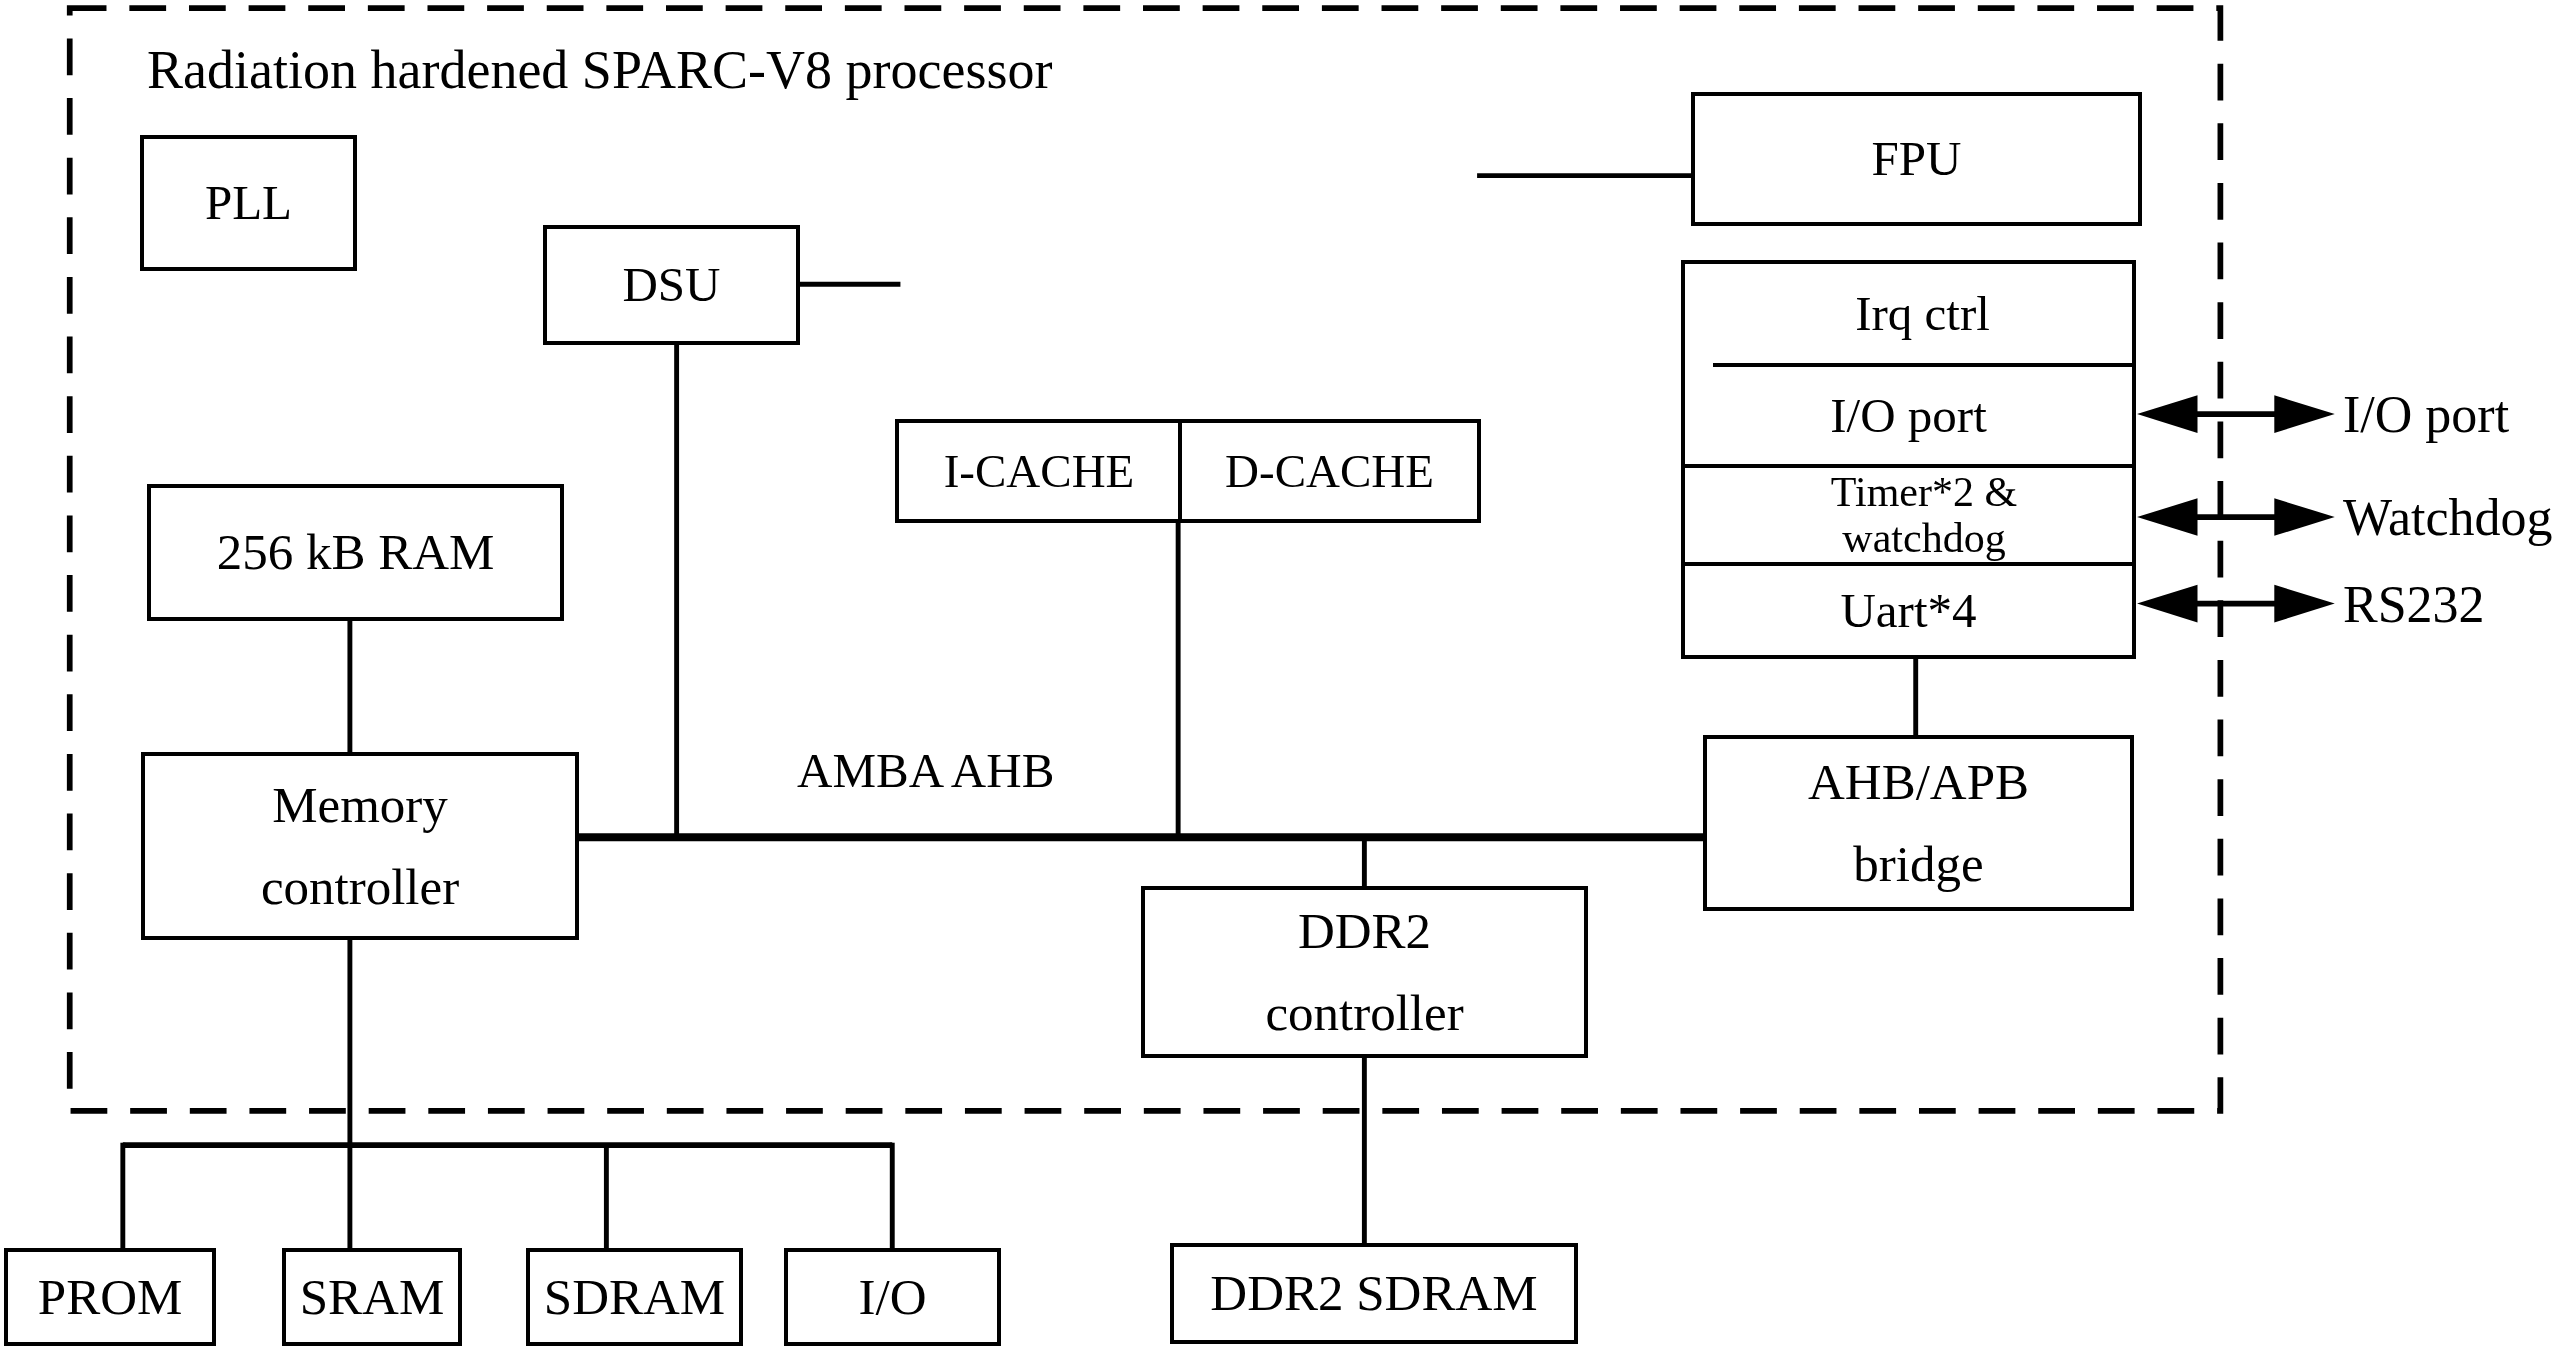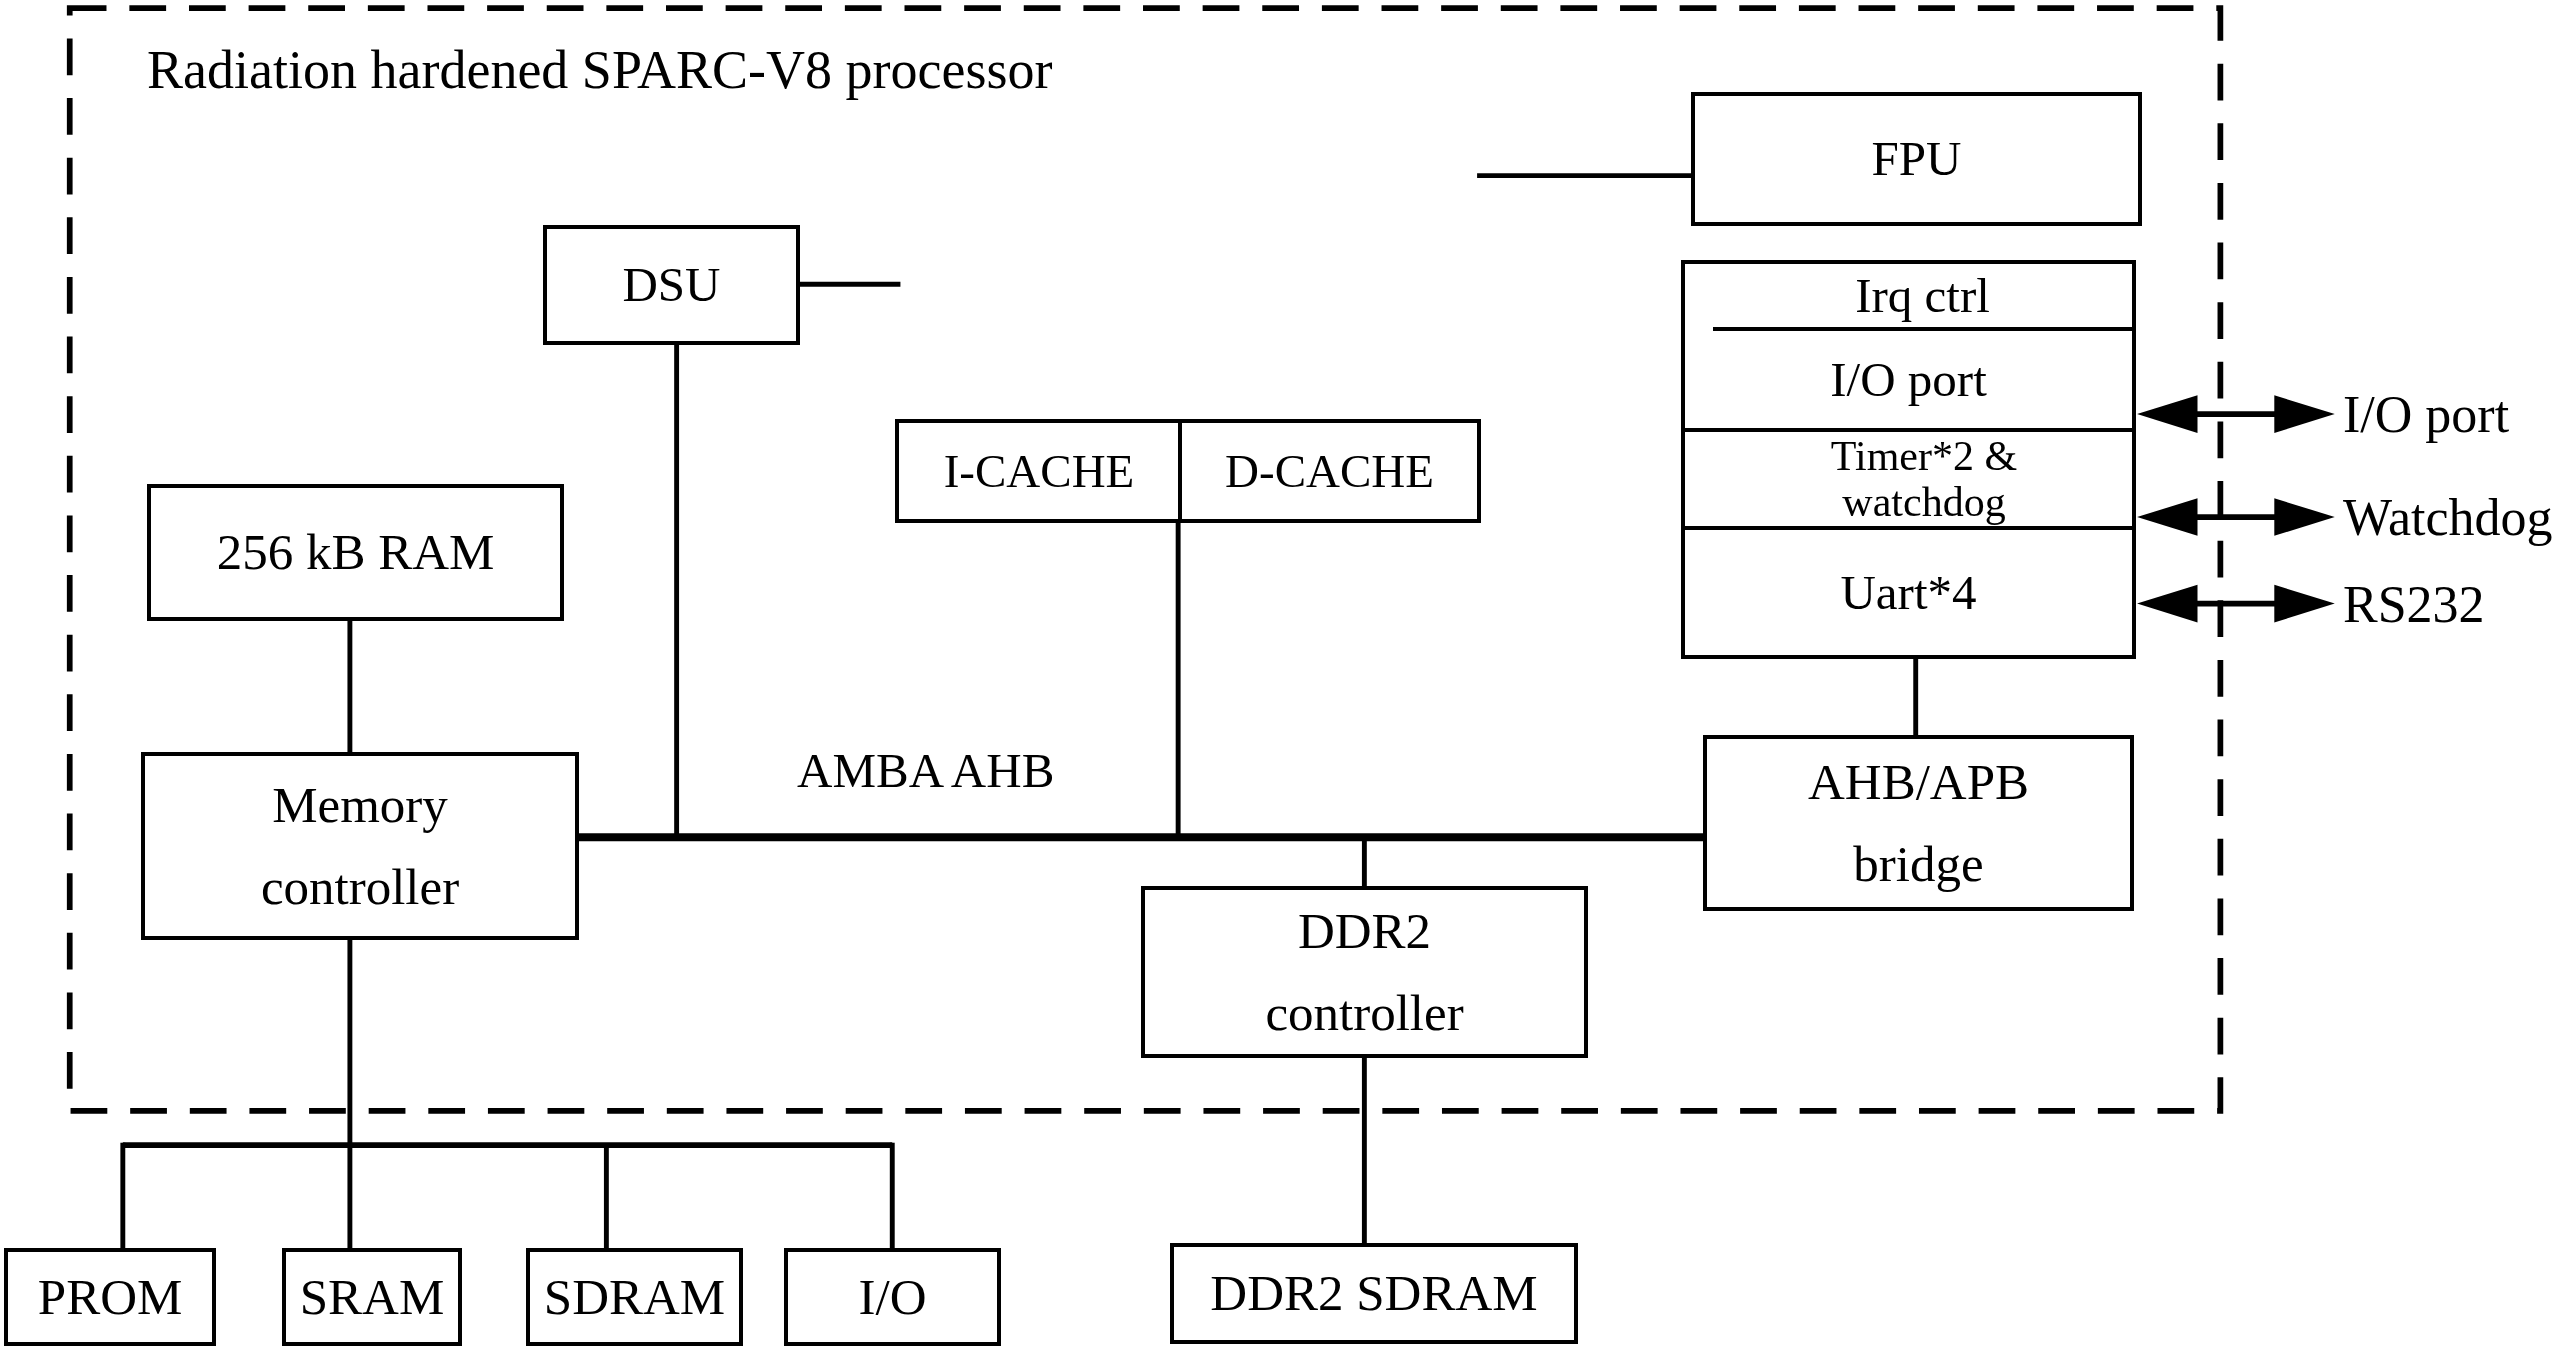--- a/index.html
+++ b/index.html
@@ -28,21 +28,21 @@
   .title{left:147px;top:39px;font-size:54px;}
   .pll{left:140px;top:135px;width:217px;height:136px;font-size:49px;}
   .dsu{left:543px;top:225px;width:257px;height:120px;font-size:49px;}
   .sparc{left:895px;top:118px;width:586px;height:301px;font-size:51px;line-height:86px;}
   .icache{left:895px;top:419px;width:288px;height:104px;font-size:47px;}
   .dcache{left:1178px;top:419px;width:303px;height:104px;font-size:47px;text-align:right;}
   .fpu{left:1691px;top:92px;width:451px;height:134px;font-size:49px;}
   .stack{left:1681px;top:260px;width:455px;height:399px;box-sizing:border-box;border:4.9px solid #000;background:#fff;position:absolute;display:flex;flex-direction:column;}
   .row{box-sizing:border-box;border-bottom:4.9px solid #000;display:flex;flex-direction:column;align-items:center;justify-content:center;text-align:center;font-size:49px;line-height:1.05;}
   .row:last-child{border-bottom:none;}
-  .row.r1{height:67px;margin-left:28px;}
+  .row.r1{height:103px;margin-left:28px;}
   .row.r2{height:101px;}
   .row.r3{height:98px;font-size:42px;line-height:46px;padding-left:31px;}
   .row.r4{flex:1;justify-content:center;}
   .ram{left:147px;top:484px;width:417px;height:137px;font-size:51px;}
   .memctrl{left:141px;top:752px;width:438px;height:188px;font-size:51px;line-height:82px;}
   .amba{left:797px;top:742px;font-size:49px;}
   .bridge{left:1703px;top:735px;width:431px;height:176px;font-size:51px;line-height:82px;}
   .ddr2ctrl{left:1141px;top:886px;width:447px;height:172px;font-size:51px;line-height:82px;}
   .ddr2sdram{left:1170px;top:1243px;width:408px;height:101px;font-size:51px;}
   .prom{left:4.1px;top:1248px;width:212px;height:98px;font-size:51px;}
@@ -92,20 +92,23 @@
 
     <g>
       <line x1="2680" y1="739" x2="2800" y2="739" stroke="#000" stroke-width="7"></line>
       <polygon points="2616,739 2690,716 2690,762" fill="#000"></polygon>
       <polygon points="2858,739 2784,716 2784,762" fill="#000"></polygon>
     </g>
   </svg>
 
   <div class="label title">Radiation hardened SPARC-V8 processor</div>
 
+  <div class="box pll">
+    <span>PLL</span>
+  </div>
 
   <div class="box dsu">
     <span>DSU</span>
   </div>
 
 
   <div class="box icache">
     <span>I-CACHE</span>
   </div>
   <div class="box dcache">

